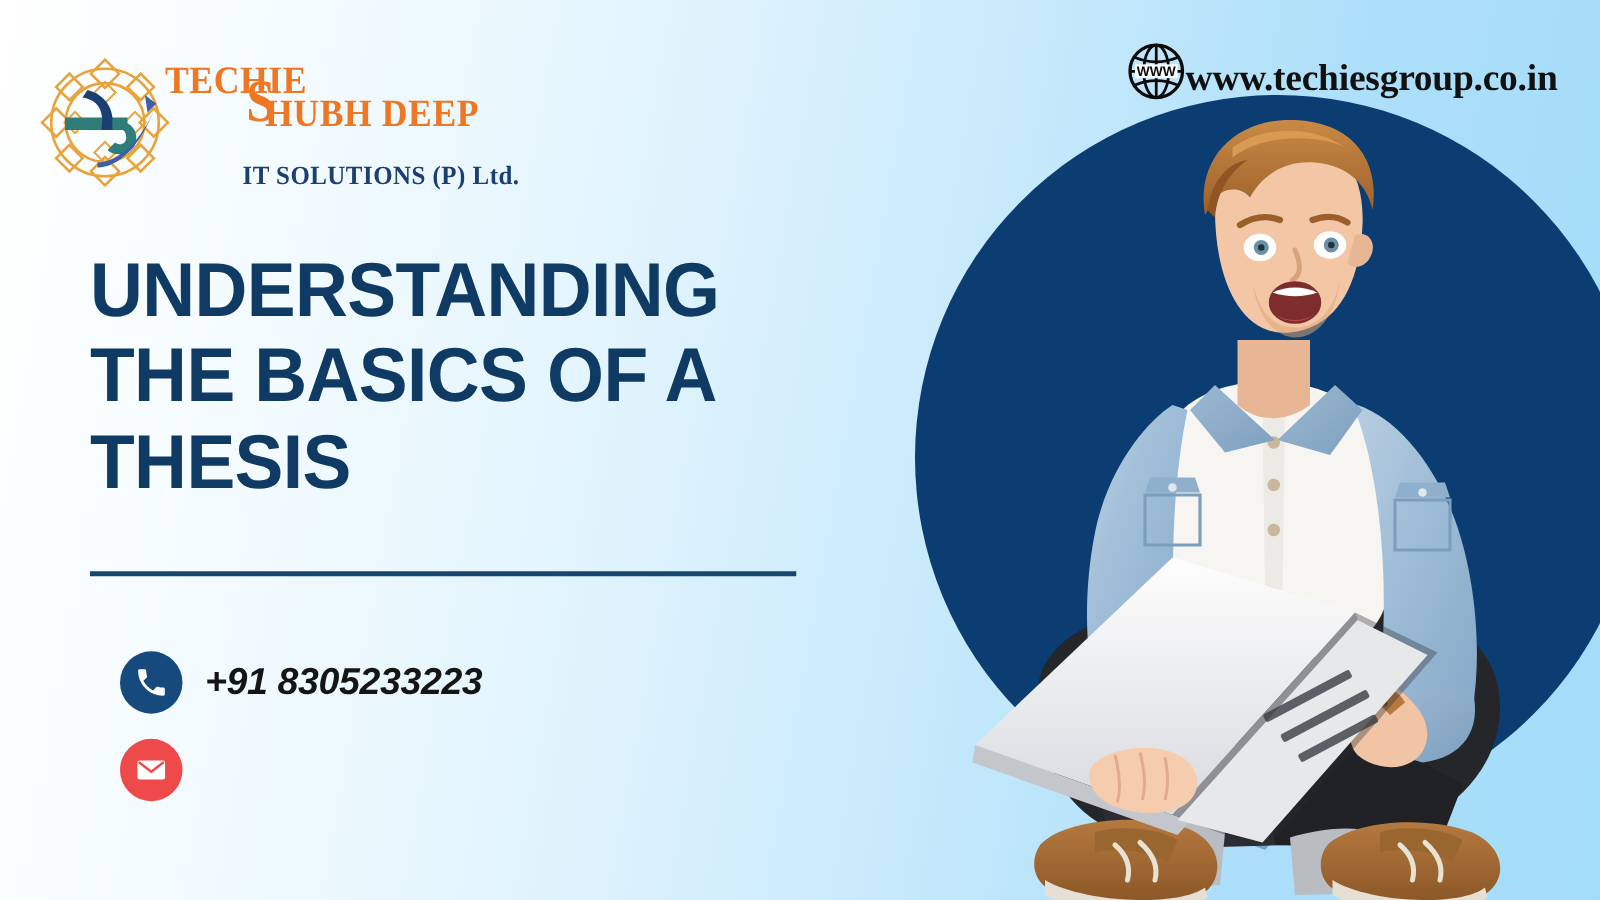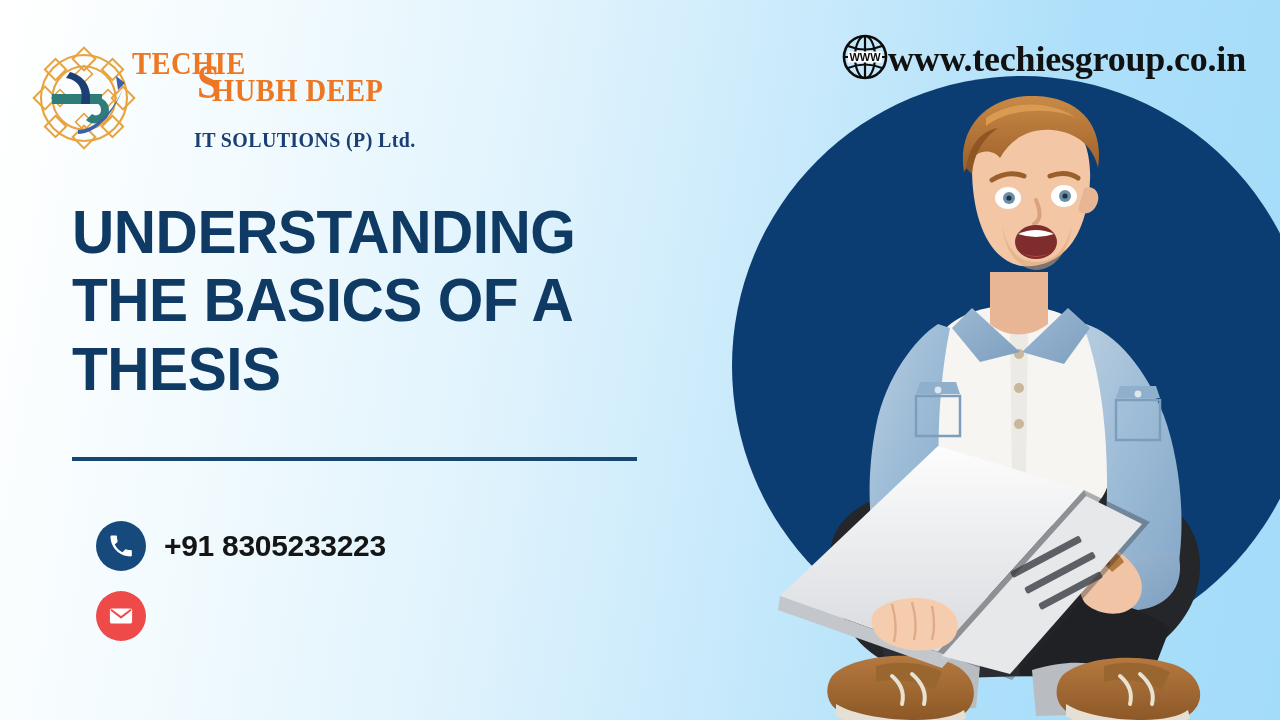--- a/index.html
+++ b/index.html
@@ -104,21 +104,21 @@
     position: absolute;
     right: 34px;
     top: 34px;
     display: flex;
     align-items: flex-end;
   }
   .globe-icon { width: 46px; height: 46px; display: block; }
   .site-url {
     font-family: "Liberation Serif", serif;
     font-weight: bold;
-    font-size: 36px;
+    font-size: 30px;
     color: #111111;
     letter-spacing: -0.2px;
     white-space: nowrap;
   }
 
   
   .headline {
     position: absolute;
     left: 72px;
     top: 198px;
@@ -141,20 +141,21 @@
     width: 565px;
     height: 4px;
     background: #17476f;
   }
 
   
   .contacts {
     position: absolute;
     left: 96px;
     top: 521px;
+    font-style: italic;
   }
   .contact-row {
     display: flex;
     align-items: center;
     gap: 18px;
     margin-bottom: 20px;
   }
   .contact-badge {
     width: 50px;
     height: 50px;

